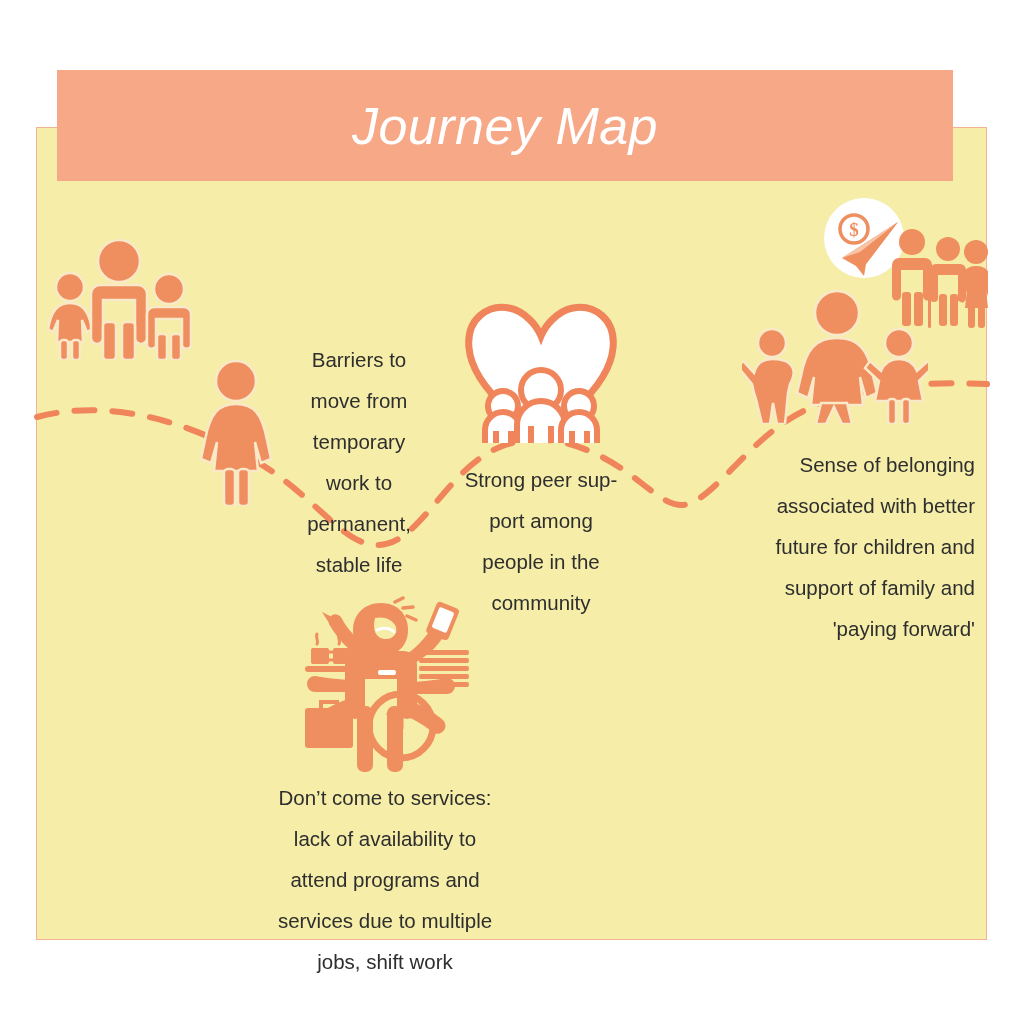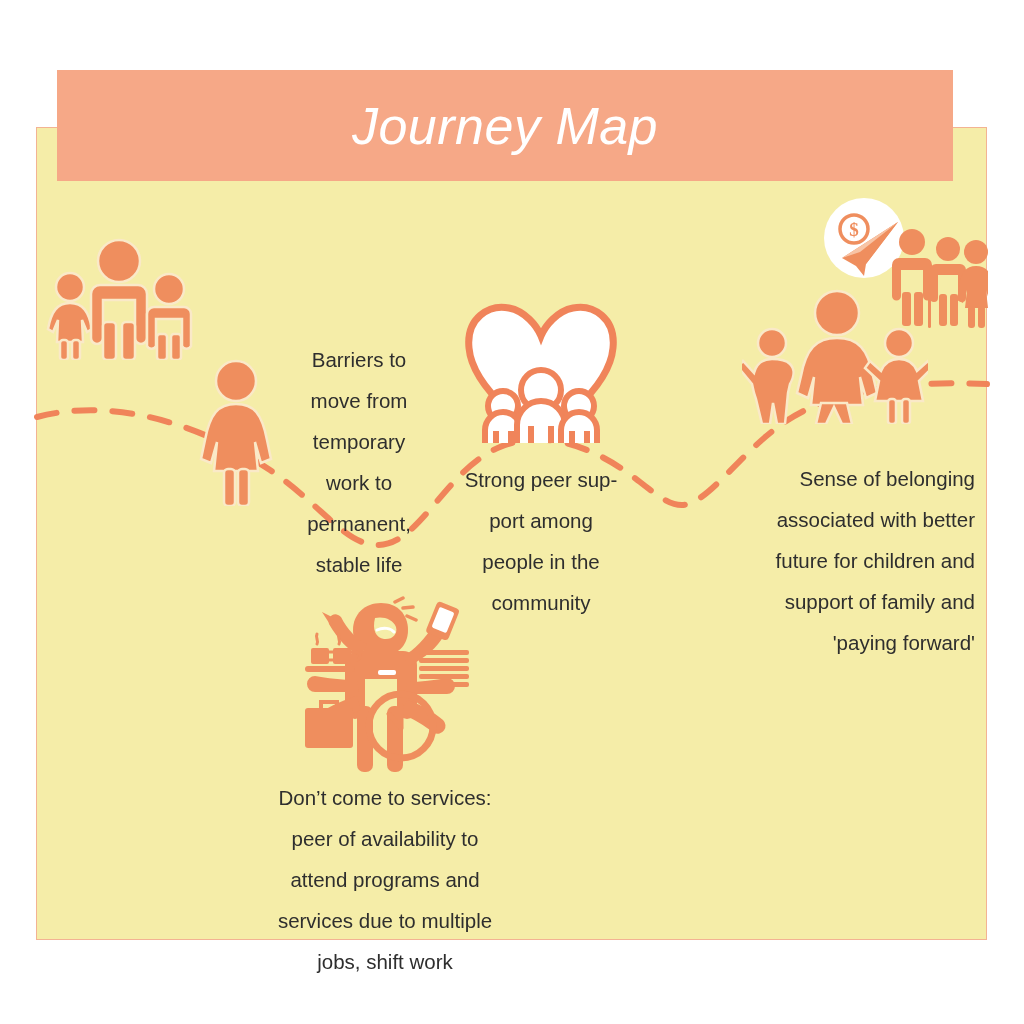--- a/index.html
+++ b/index.html
@@ -75,21 +75,21 @@
   .caption {
     position: absolute;
     color: #2E2E2E;
     font-size: 20.5px;
     line-height: 41px;
     font-family: "Liberation Sans", sans-serif;
     white-space: pre-line;
   }
   .caption.left   { text-align: left; }
   .caption.center { text-align: center; }
-  .caption.right  { text-align: right; margin-top: 14px; }
+  .caption.right  { text-align: right; }
 
   #cap-provide {
     left: 52px;  top: 480px;  width: 250px;
   }
   #cap-barriers {
     left: 281px; top: 339px;  width: 156px;
   }
   #cap-peer {
     left: 446px; top: 459px;  width: 190px;
   }
@@ -321,21 +321,21 @@
 work to
 permanent,
 stable life</div>
 
   <div class="caption center" id="cap-peer">Strong peer sup-
 port among
 people in the
 community</div>
 
   <div class="caption center" id="cap-services">Don’t come to services:
-peer of availability to
+lack of availability to
 attend programs and
 services due to multiple
 jobs, shift work</div>
 
   <div class="caption right" id="cap-belonging">Sense of belonging
 associated with better
 future for children and
 support of family and
 'paying forward'</div>
 

